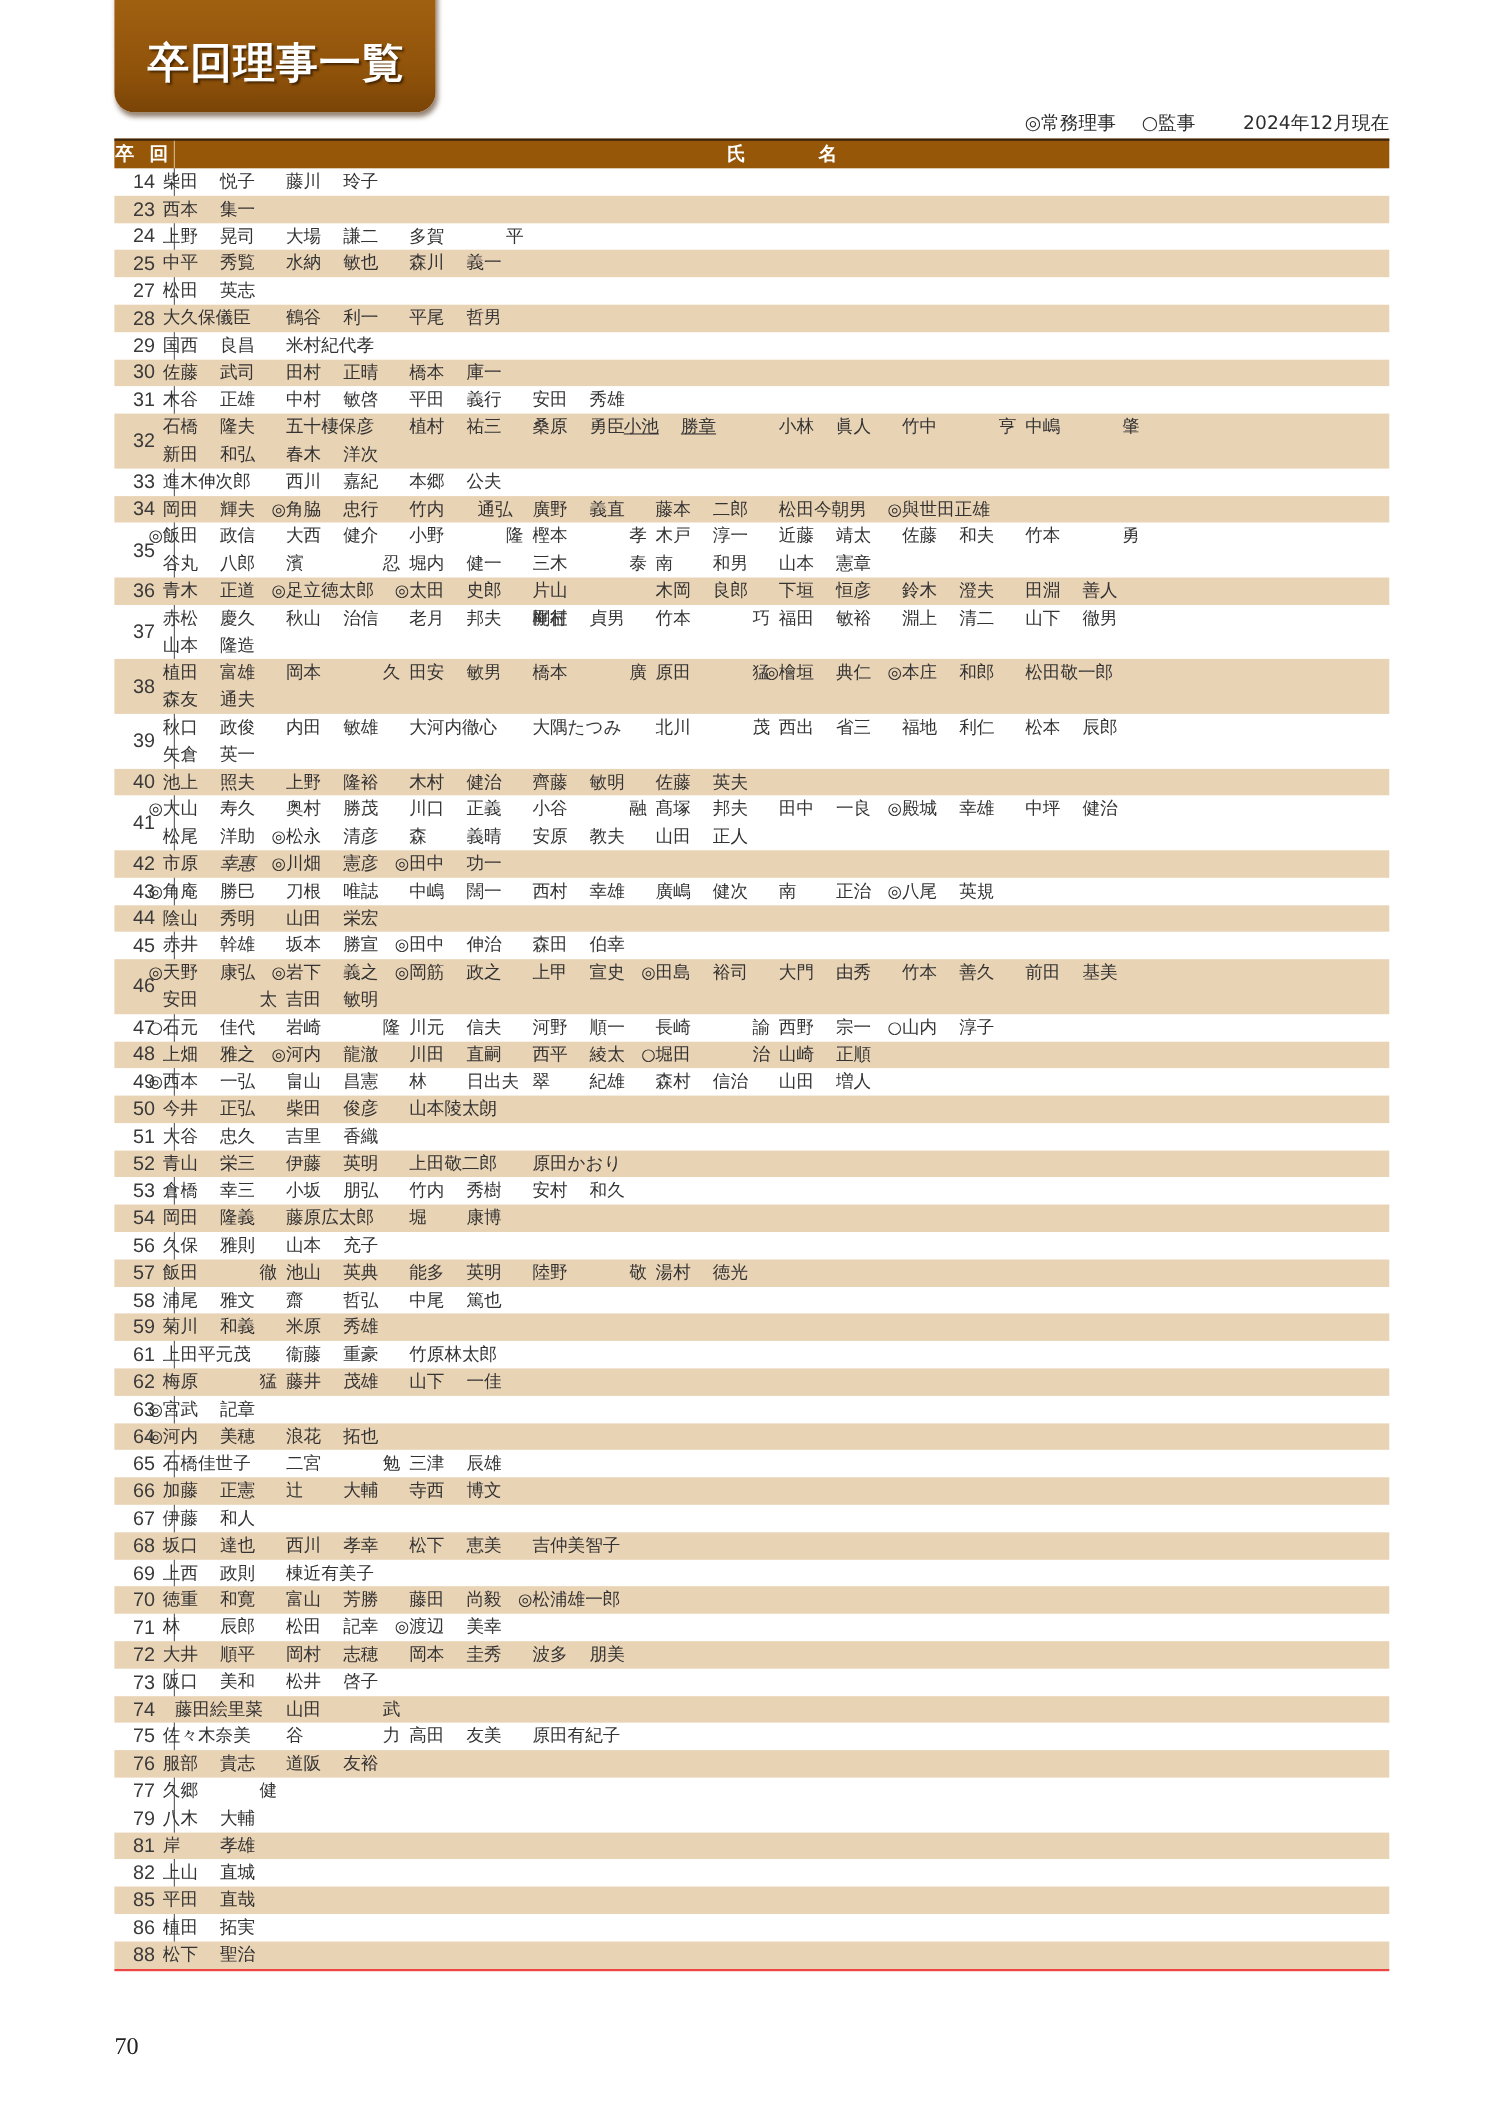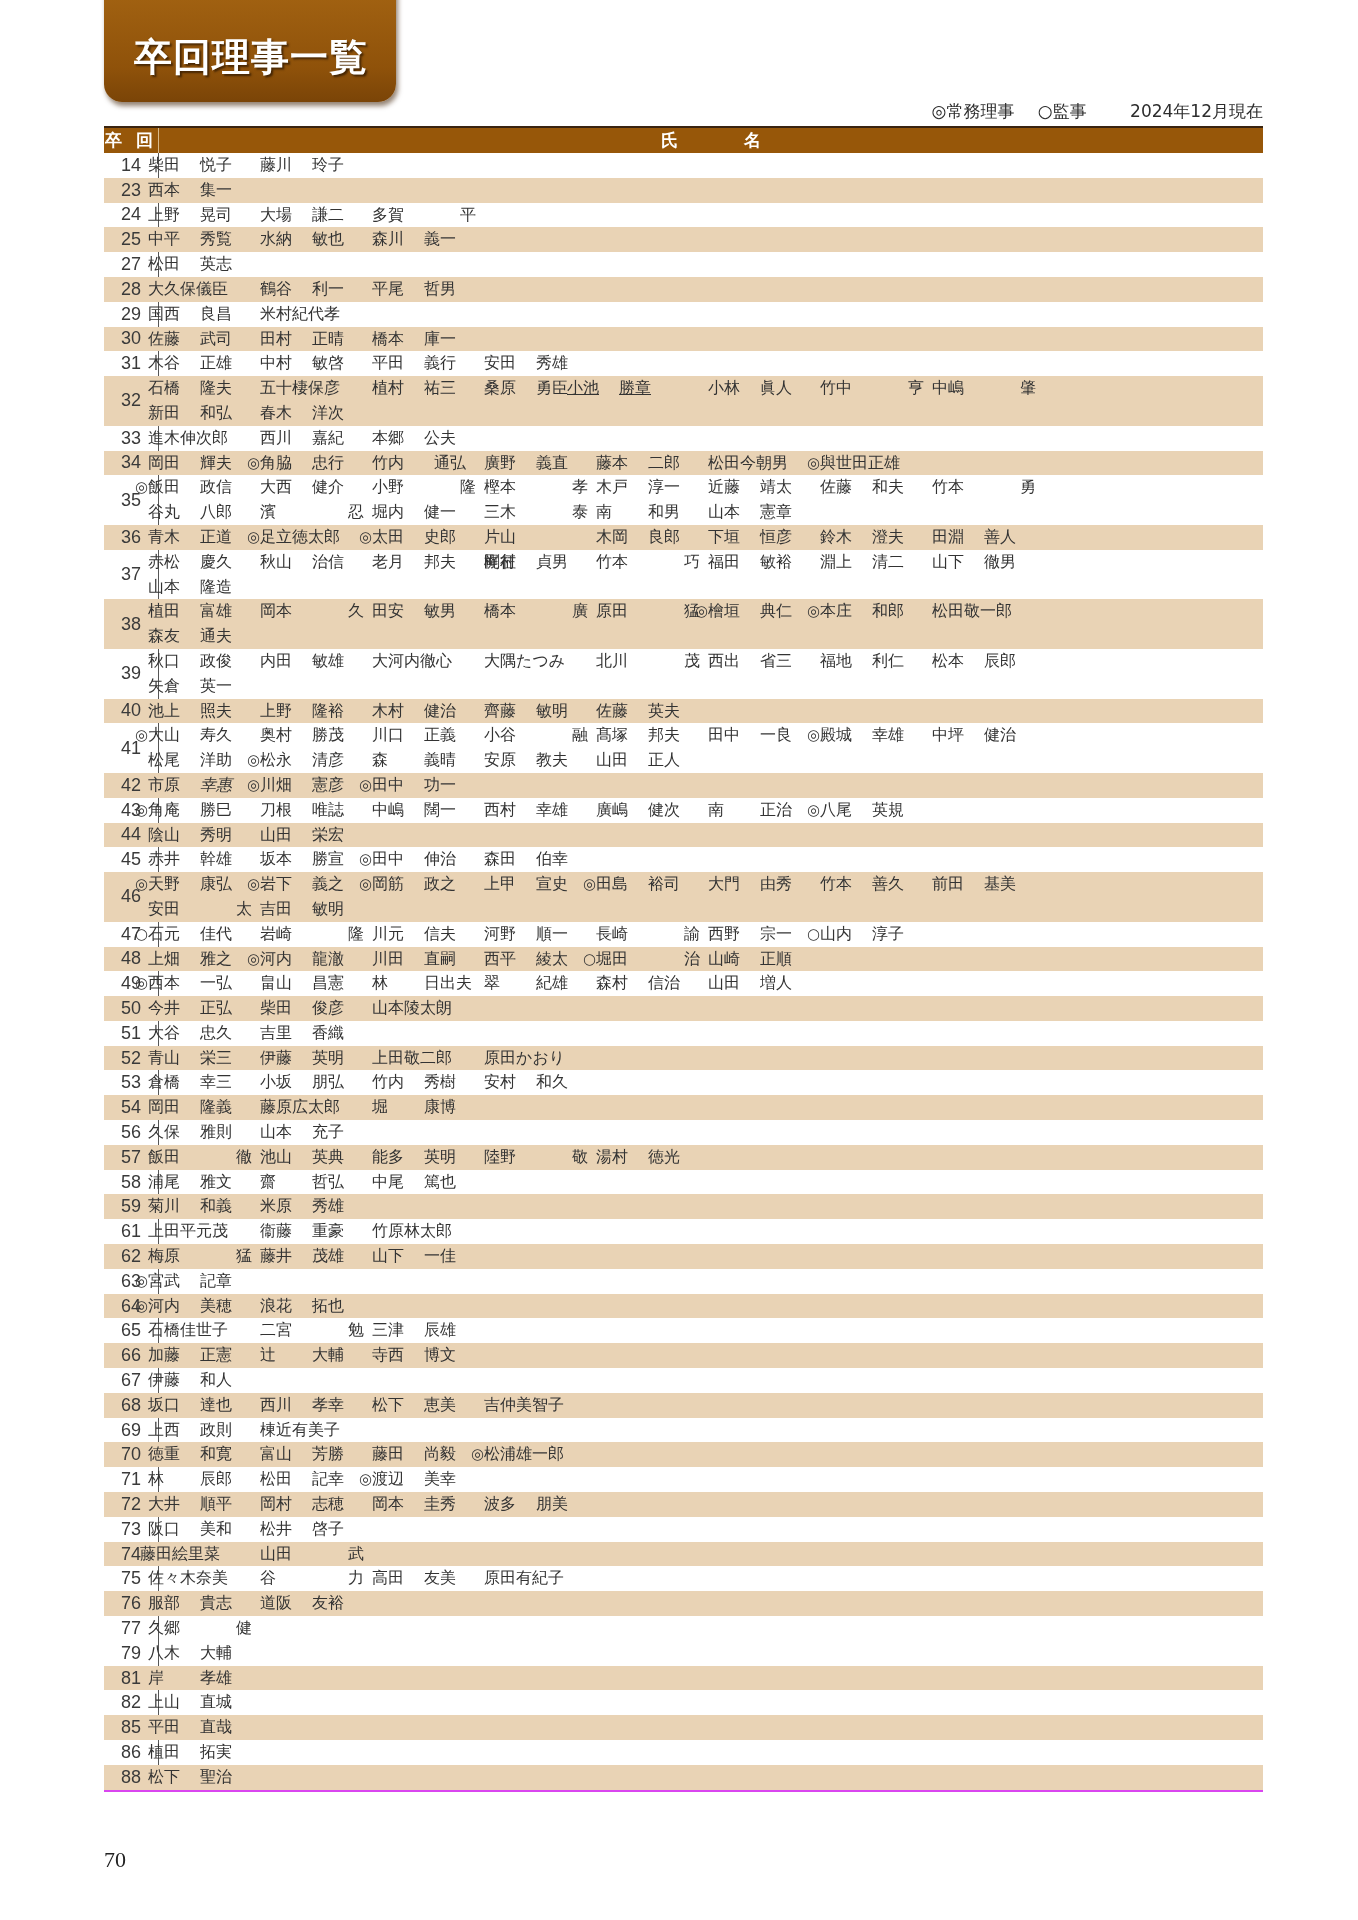--- a/index.html
+++ b/index.html
@@ -13,21 +13,21 @@
   .legend { position: absolute; top: 100px; right: 95px; font-size: 17px; color: #2d2d2d; white-space: nowrap; }
   .legend span { margin-left: 18px; }
   .legend .date { margin-left: 38px; }
   .table { position: absolute; left: 104px; top: 126px; width: 1159px; }
   .thead { position: relative; height: 25px; background: #975709; border-top: 2px solid #3a2410; }
   .thead .kai { position: absolute; left: 0; top: 0; width: 54px; height: 25px; color: #fff;
     font-size: 17px; font-weight: bold; line-height: 25px; text-align: center; letter-spacing: 4px;
     border-right: 1px solid #d9b98a; }
   .thead .shi { position: absolute; left: 557px; top: 0; color: #fff; font-size: 17px; font-weight: bold; line-height: 25px; }
   .thead .mei { position: absolute; left: 640px; top: 0; color: #fff; font-size: 17px; font-weight: bold; line-height: 25px; }
-  .tbody { position: relative; border-bottom: 2px solid #d946ef; }
+  .tbody { position: relative; border-bottom: 2px solid #ef4444; }
   .grp { position: relative; }
   .grp.striped { background: #e9d3b5; }
   .grp .num { position: absolute; left: 0; top: 0; bottom: 0; width: 54px; display: flex; align-items: center;
     justify-content: center; font-size: 18px; color: #3a3a3a; font-family: "Liberation Sans", sans-serif; }
   .line { position: relative; height: 24.8px; }
   .nm { position: absolute; top: 0; height: 24.8px; line-height: 24.8px; width: 104px; font-size: 16px;
     color: #333; white-space: nowrap; display: flex; }
   .nm .mark { position: absolute; left: -18px; width: 18px; text-align: right; font-size: 15px; }
   .nm .fam { width: 52px; }
   .nm .giv { width: 52px; }
@@ -1188,21 +1188,21 @@
           </div>
           <div class="nm" style="left: 156px;">
             <span class="fam">松井</span>
             <span class="giv" style="text-align: left;">啓子</span>
           </div>
         </div>
       </div>
       <div class="grp striped">
         <div class="num">74</div>
         <div class="line">
-          <div class="nm full" style="left: 36px;">
+          <div class="nm full" style="left: 55px;">
             <span class="fam">藤田絵里菜</span>
           </div>
           <div class="nm" style="left: 156px;">
             <span class="fam">山田</span>
             <span class="giv" style="text-align: right;">武</span>
           </div>
         </div>
       </div>
       <div class="grp">
         <div class="num">75</div>

